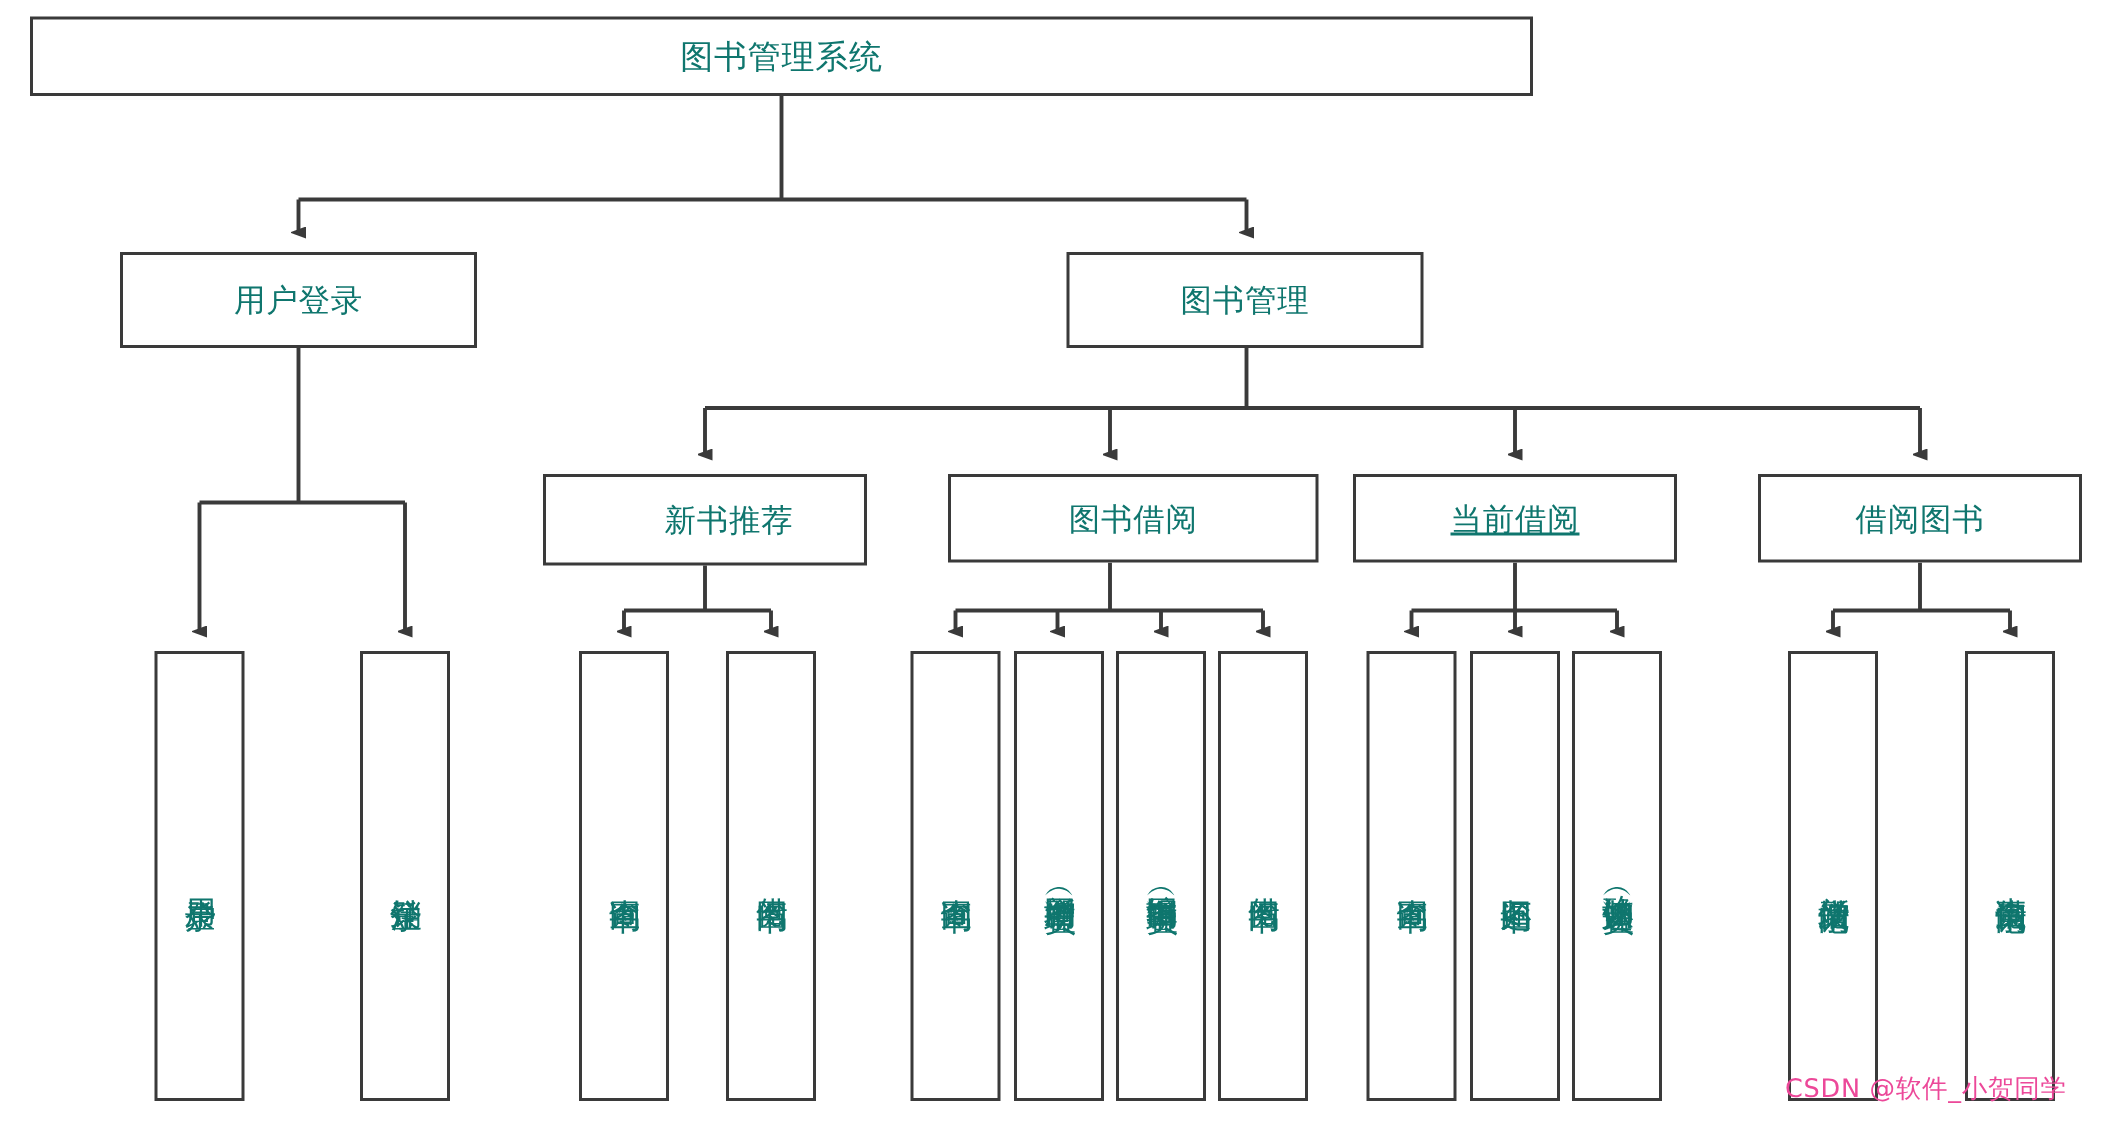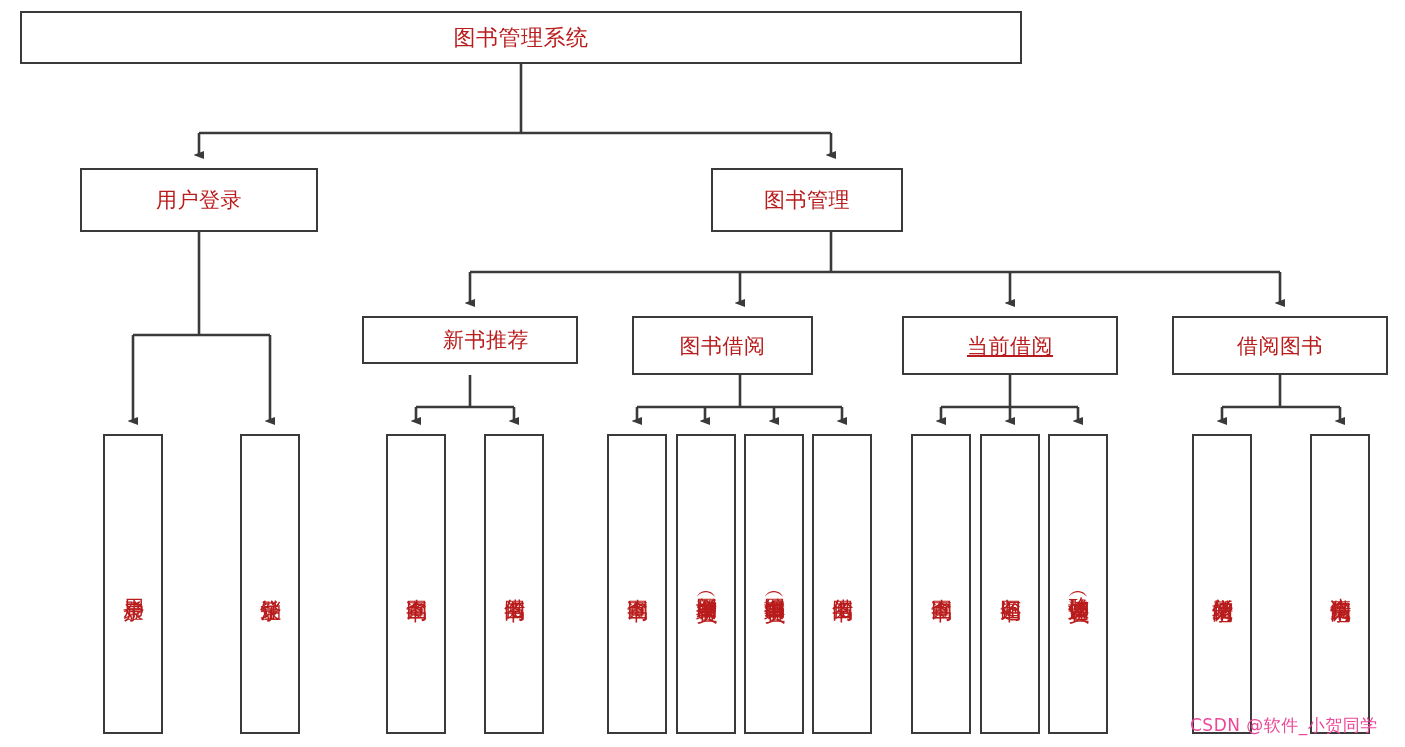--- a/index.html
+++ b/index.html
@@ -26,21 +26,21 @@
     pointer-events: none;
   }
   .node {
     position: absolute;
     box-sizing: border-box;
     border: 2px solid #3a3a3a;
     background: #ffffff;
     display: flex;
     align-items: center;
     justify-content: center;
-    color: #b91c1c;
+    color: #0f766e;
   }
   .node-h {
     font-size: 21px;
     letter-spacing: 0.5px;
     white-space: nowrap;
   }
   .node-root {
     font-size: 22px;
   }
   .node-v {
@@ -125,28 +125,28 @@
     </g>
   </svg>
 
   <div class="node node-h node-root" style="left:20px; top:11px; width:1002px; height:53px;">
     <span>图书管理系统</span>
   </div>
 
   <div class="node node-h" style="left:80px; top:168px; width:238px; height:64px;">
     <span>用户登录</span>
   </div>
-  <div class="node node-h" style="left:711px; top:168px; width:192px; height:64px;">
+  <div class="node node-h" style="left:711px; top:168px; width:238px; height:64px;">
     <span>图书管理</span>
   </div>
 
-  <div class="node node-h" style="left:362px; top:316px; width:216px; height:48px;padding-left:32px;">
+  <div class="node node-h" style="left:362px; top:316px; width:216px; height:61px;padding-left:32px;">
     <span>新书推荐</span>
   </div>
-  <div class="node node-h" style="left:632px; top:316px; width:181px; height:59px;">
+  <div class="node node-h" style="left:632px; top:316px; width:247px; height:59px;">
     <span>图书借阅</span>
   </div>
   <div class="node node-h" style="left:902px; top:316px; width:216px; height:59px;text-decoration:underline;">
     <span>当前借阅</span>
   </div>
   <div class="node node-h" style="left:1172px; top:316px; width:216px; height:59px;">
     <span>借阅图书</span>
   </div>
 
   <div class="node node-v" style="left:103px; top:434px; width:60px; height:300px;">

